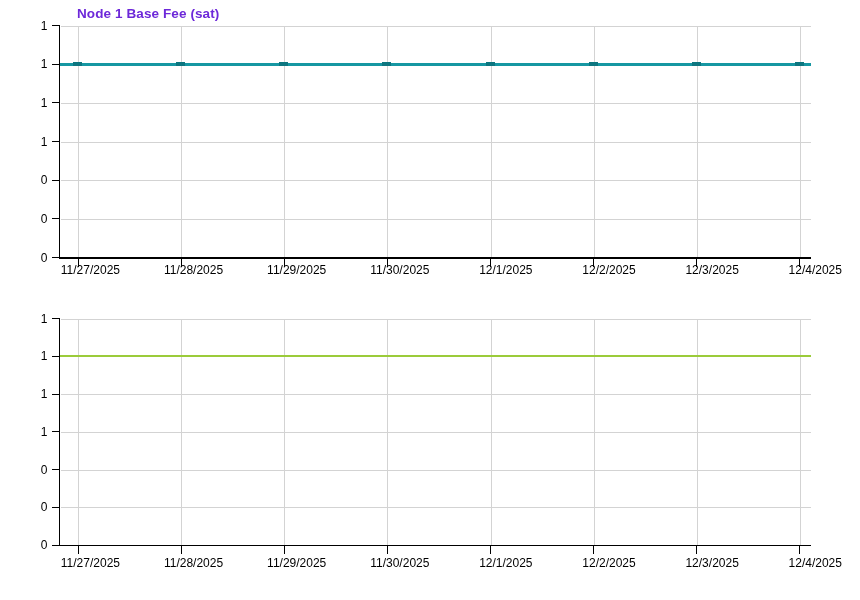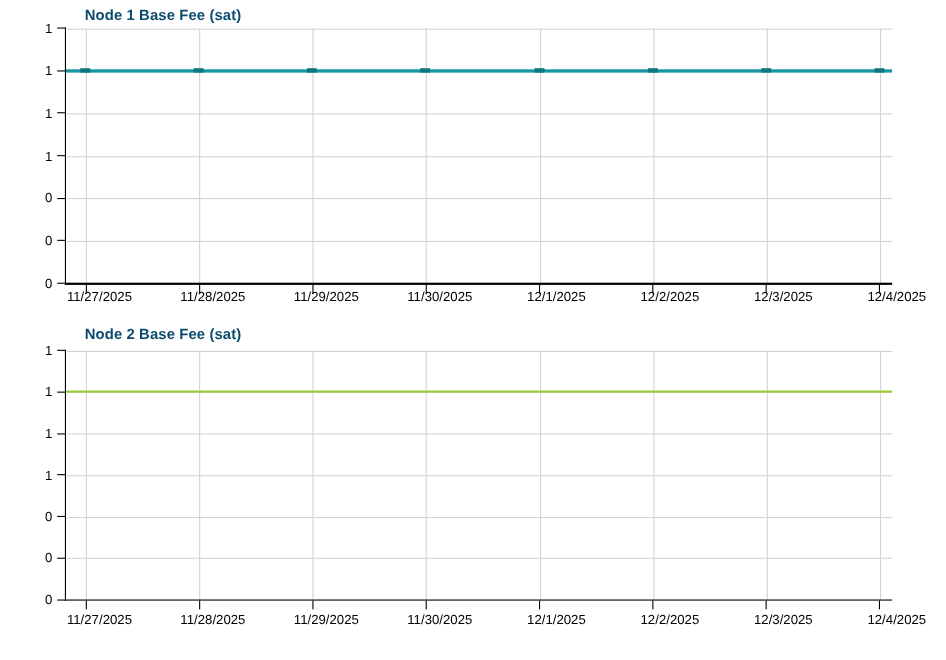--- a/index.html
+++ b/index.html
@@ -2,21 +2,21 @@
 <html><head>
 <meta charset="utf-8">
 <style>
   html,body{margin:0;padding:0;background:#ffffff;}
   .canvas{
     position:relative;width:860px;height:600px;background:#ffffff;
     font-family:"Liberation Sans",sans-serif;overflow:hidden;color:#000;
   }
   .chart-title{
     position:absolute;left:77px;margin:0;font-size:13.5px;font-weight:bold;
-    color:#0c4a6e;white-space:nowrap;letter-spacing:0.1px;
+    color:#6d28d9;white-space:nowrap;letter-spacing:0.1px;
   }
   #title-0{top:6px;}
   #title-1{top:296px;}
   .layer{position:absolute;left:0;top:0;width:860px;height:600px;}
   .grid-v{position:absolute;width:1px;}
   .grid-h{position:absolute;height:1px;}
   .axis-v{position:absolute;width:1.5px;background:#000;}
   .axis-h{position:absolute;height:1.5px;background:#000;}
   .tick-y{position:absolute;height:1px;width:8px;background:#000;}
   .tick-x{position:absolute;width:1px;height:8px;background:#000;}
@@ -81,21 +81,20 @@
       <div class="marker" style="left: 73px; top: 62.1667px; width: 9px; height: 4px; background: rgb(13, 118, 128);"></div>
       <div class="marker" style="left: 176.14px; top: 62.1667px; width: 9px; height: 4px; background: rgb(13, 118, 128);"></div>
       <div class="marker" style="left: 279.28px; top: 62.1667px; width: 9px; height: 4px; background: rgb(13, 118, 128);"></div>
       <div class="marker" style="left: 382.42px; top: 62.1667px; width: 9px; height: 4px; background: rgb(13, 118, 128);"></div>
       <div class="marker" style="left: 485.56px; top: 62.1667px; width: 9px; height: 4px; background: rgb(13, 118, 128);"></div>
       <div class="marker" style="left: 588.7px; top: 62.1667px; width: 9px; height: 4px; background: rgb(13, 118, 128);"></div>
       <div class="marker" style="left: 691.84px; top: 62.1667px; width: 9px; height: 4px; background: rgb(13, 118, 128);"></div>
       <div class="marker" style="left: 794.98px; top: 62.1667px; width: 9px; height: 4px; background: rgb(13, 118, 128);"></div>
     </div>
 
-  <h2 class="chart-title" id="title-1">Node 2 Base Fee (sat)</h2>
   <div class="layer" id="plot-1">
       <div class="grid-v" style="left: 78px; top: 318.5px; height: 226.5px; background: rgb(211, 211, 211);"></div>
       <div class="grid-v" style="left: 181.14px; top: 318.5px; height: 226.5px; background: rgb(211, 211, 211);"></div>
       <div class="grid-v" style="left: 284.28px; top: 318.5px; height: 226.5px; background: rgb(211, 211, 211);"></div>
       <div class="grid-v" style="left: 387.42px; top: 318.5px; height: 226.5px; background: rgb(211, 211, 211);"></div>
       <div class="grid-v" style="left: 490.56px; top: 318.5px; height: 226.5px; background: rgb(211, 211, 211);"></div>
       <div class="grid-v" style="left: 593.7px; top: 318.5px; height: 226.5px; background: rgb(211, 211, 211);"></div>
       <div class="grid-v" style="left: 696.84px; top: 318.5px; height: 226.5px; background: rgb(211, 211, 211);"></div>
       <div class="grid-v" style="left: 799.98px; top: 318.5px; height: 226.5px; background: rgb(211, 211, 211);"></div>
       <div class="grid-h" style="left: 60.5px; top: 318.5px; width: 750.5px; background: rgb(211, 211, 211);"></div>

